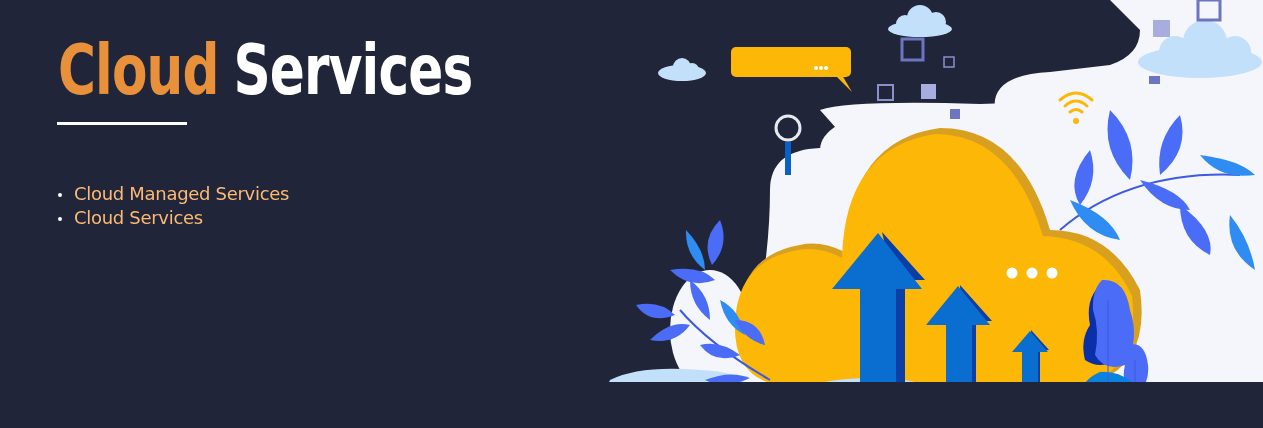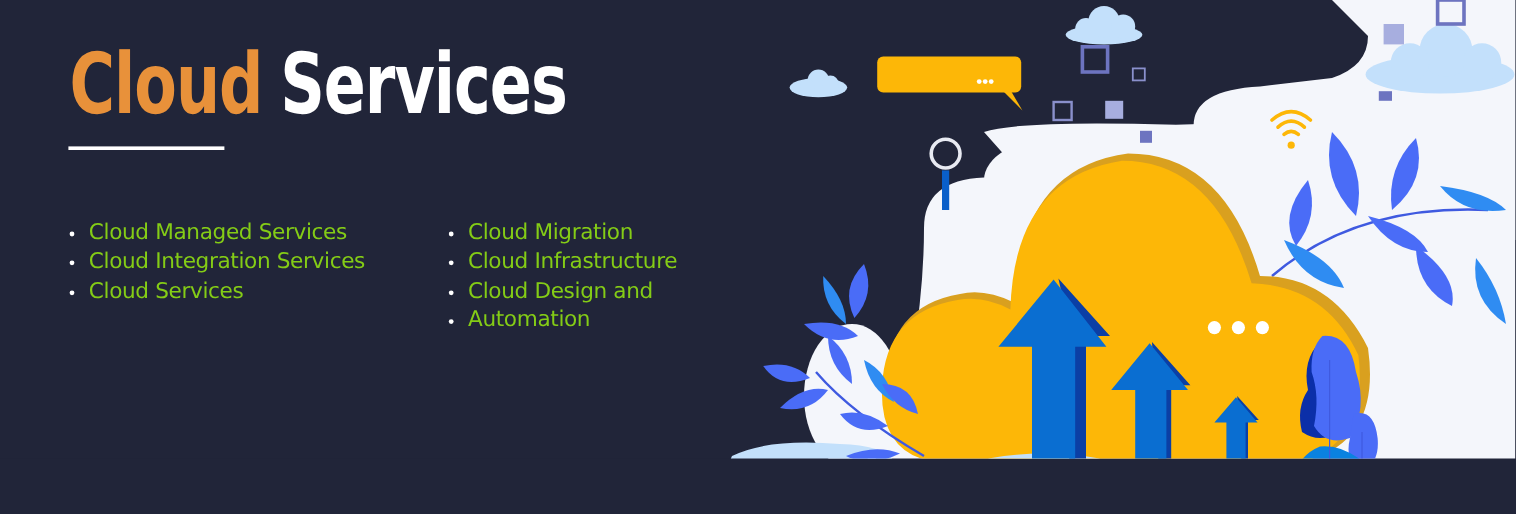--- a/index.html
+++ b/index.html
@@ -2,21 +2,21 @@
 <html><head>
 <meta charset="utf-8">
 <style>
   html,body{margin:0;padding:0;}
   body{width:1263px;height:428px;overflow:hidden;background:#212539;position:relative;font-family:"Liberation Sans",sans-serif;}
   .banner{position:absolute;left:0;top:0;width:1263px;height:382px;background:#212539;overflow:hidden;}
   .title{position:absolute;left:58px;top:28px;margin:0;font-family:"DejaVu Sans Condensed","Liberation Sans Narrow","Liberation Sans",sans-serif;font-weight:bold;font-size:70px;line-height:84px;letter-spacing:-1px;white-space:nowrap;transform:scaleX(0.82);transform-origin:left top;}
   .title .w1{color:#E8913A;}
   .title .w2{color:#FFFFFF;margin-left:18px;}
   .underline{position:absolute;left:57px;top:122px;width:130px;height:3px;background:#FFFFFF;}
-  .list{position:absolute;top:182px;margin:0;padding:0;list-style:none;color:#84cc16;font-family:"DejaVu Sans",sans-serif;font-size:18px;line-height:24.3px;}
+  .list{position:absolute;top:182px;margin:0;padding:0;list-style:none;color:#fdba74;font-family:"DejaVu Sans",sans-serif;font-size:18px;line-height:24.3px;}
   .list li{position:relative;padding-left:18px;white-space:nowrap;letter-spacing:-0.3px;}
   .list li::before{content:"";position:absolute;left:2px;top:11px;width:4px;height:4px;border-radius:50%;background:#FFFFFF;}
   .list.c1{left:56px;}
   .list.c2{left:372px;}
   .illus{position:absolute;left:0;top:0;width:1263px;height:428px;}
 </style>
 </head>
 <body>
 
 <div class="banner">
@@ -138,23 +138,16 @@
       <path d="M705 380 Q730 370 750 378 Q725 390 705 380Z"></path>
       <path d="M690 280 Q710 295 710 320 Q690 305 690 280Z"></path>
     </g>
   </svg>
 
   <h1 class="title"><span class="w1">Cloud</span><span class="w2">Services</span></h1>
   <div class="underline"></div>
 
   <ul class="list c1">
     <li>Cloud Managed Services</li>
-    <li>Cloud Integration Services</li>
     <li>Cloud Services</li>
   </ul>
 
-  <ul class="list c2">
-    <li>Cloud Migration</li>
-    <li>Cloud Infrastructure</li>
-    <li>Cloud Design and</li>
-    <li>Automation</li>
-  </ul>
 </div>
 
 </body></html>

